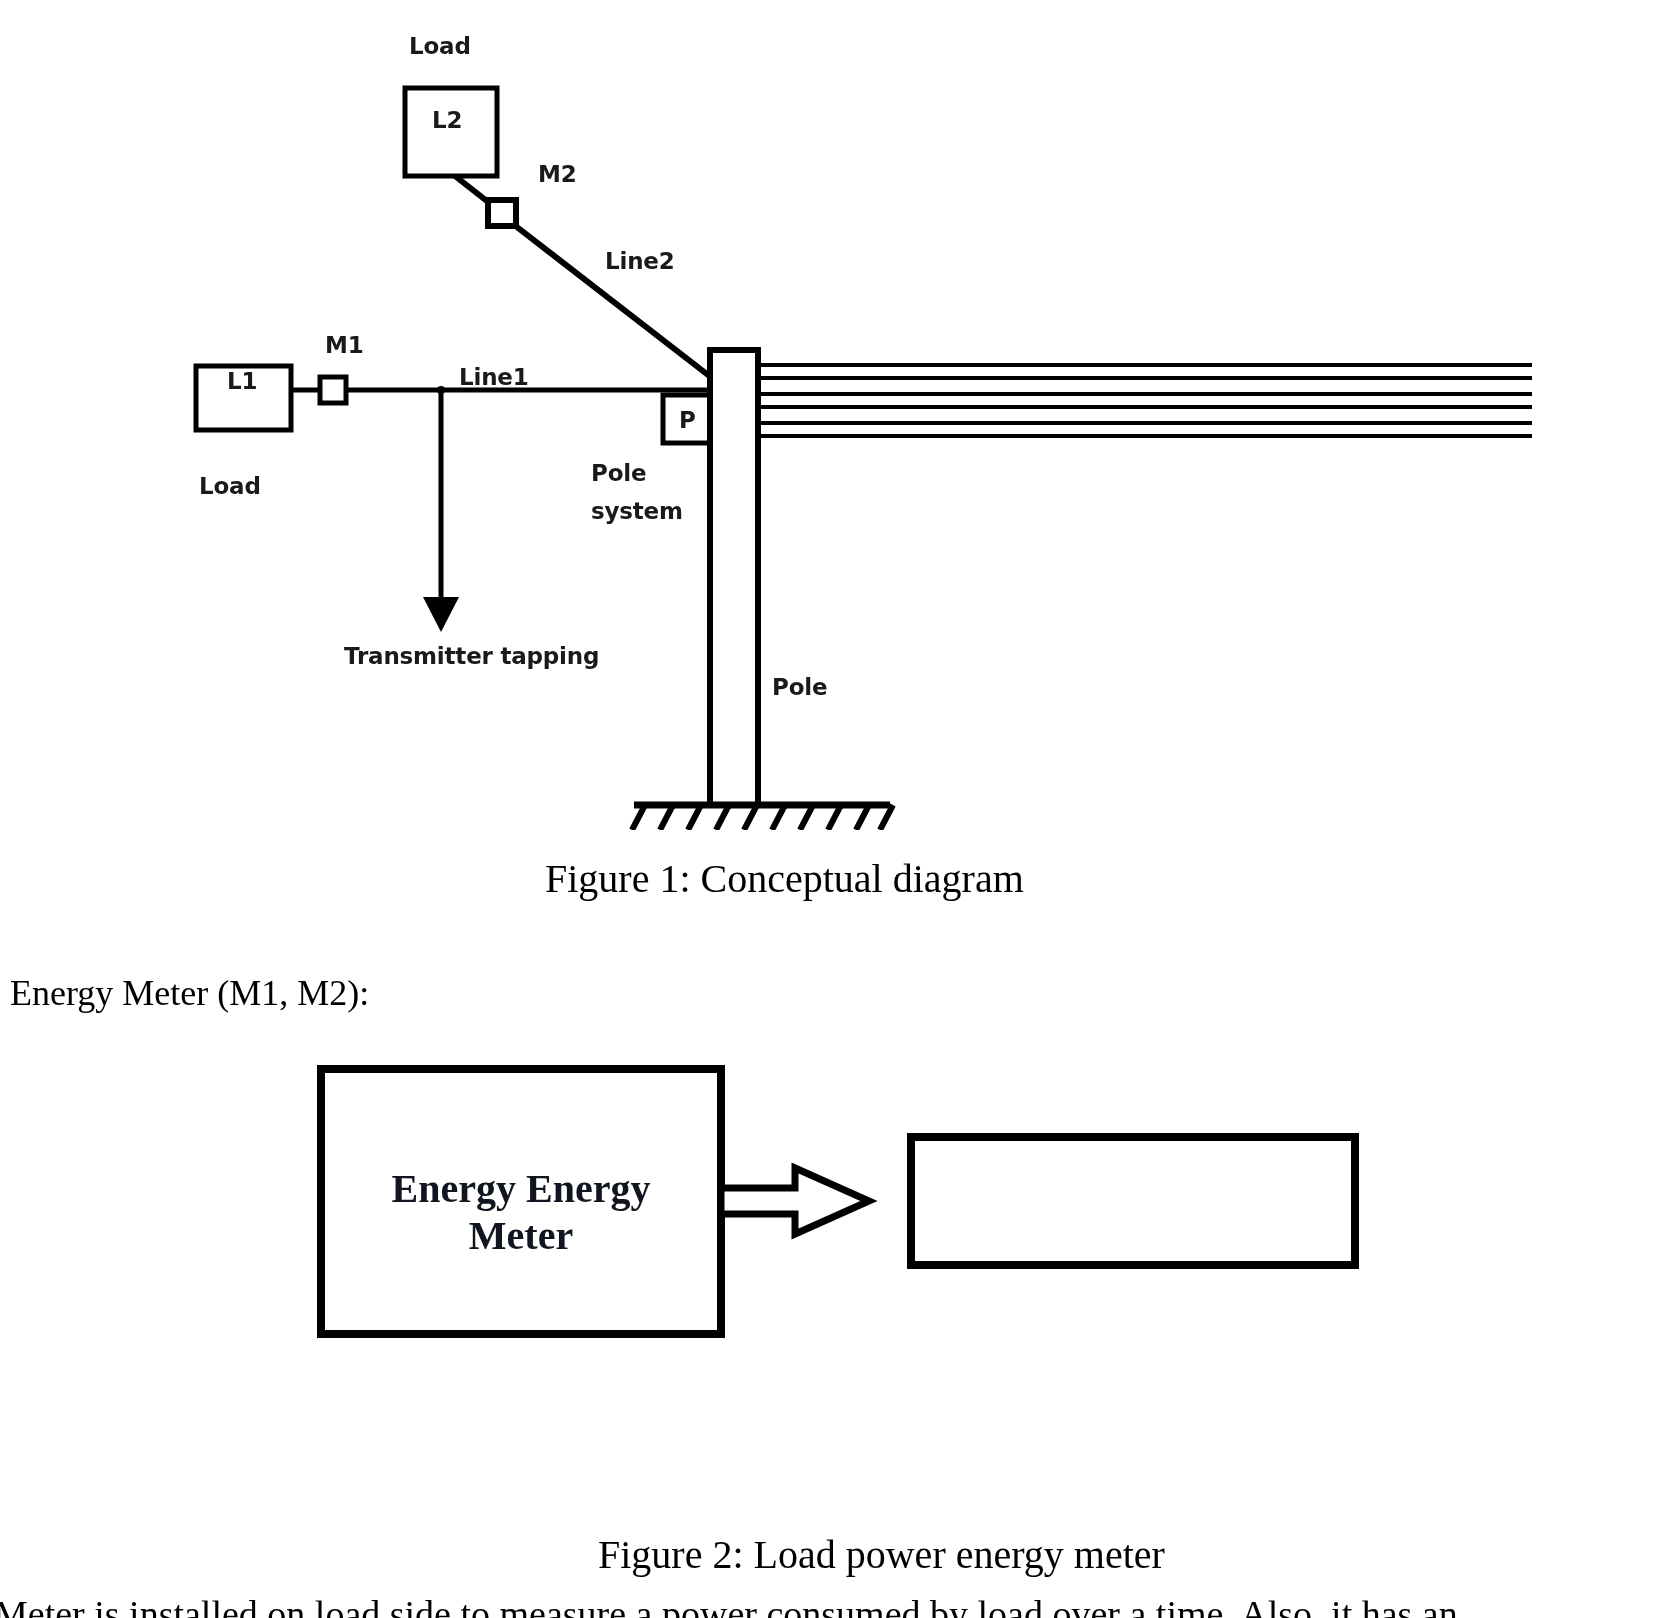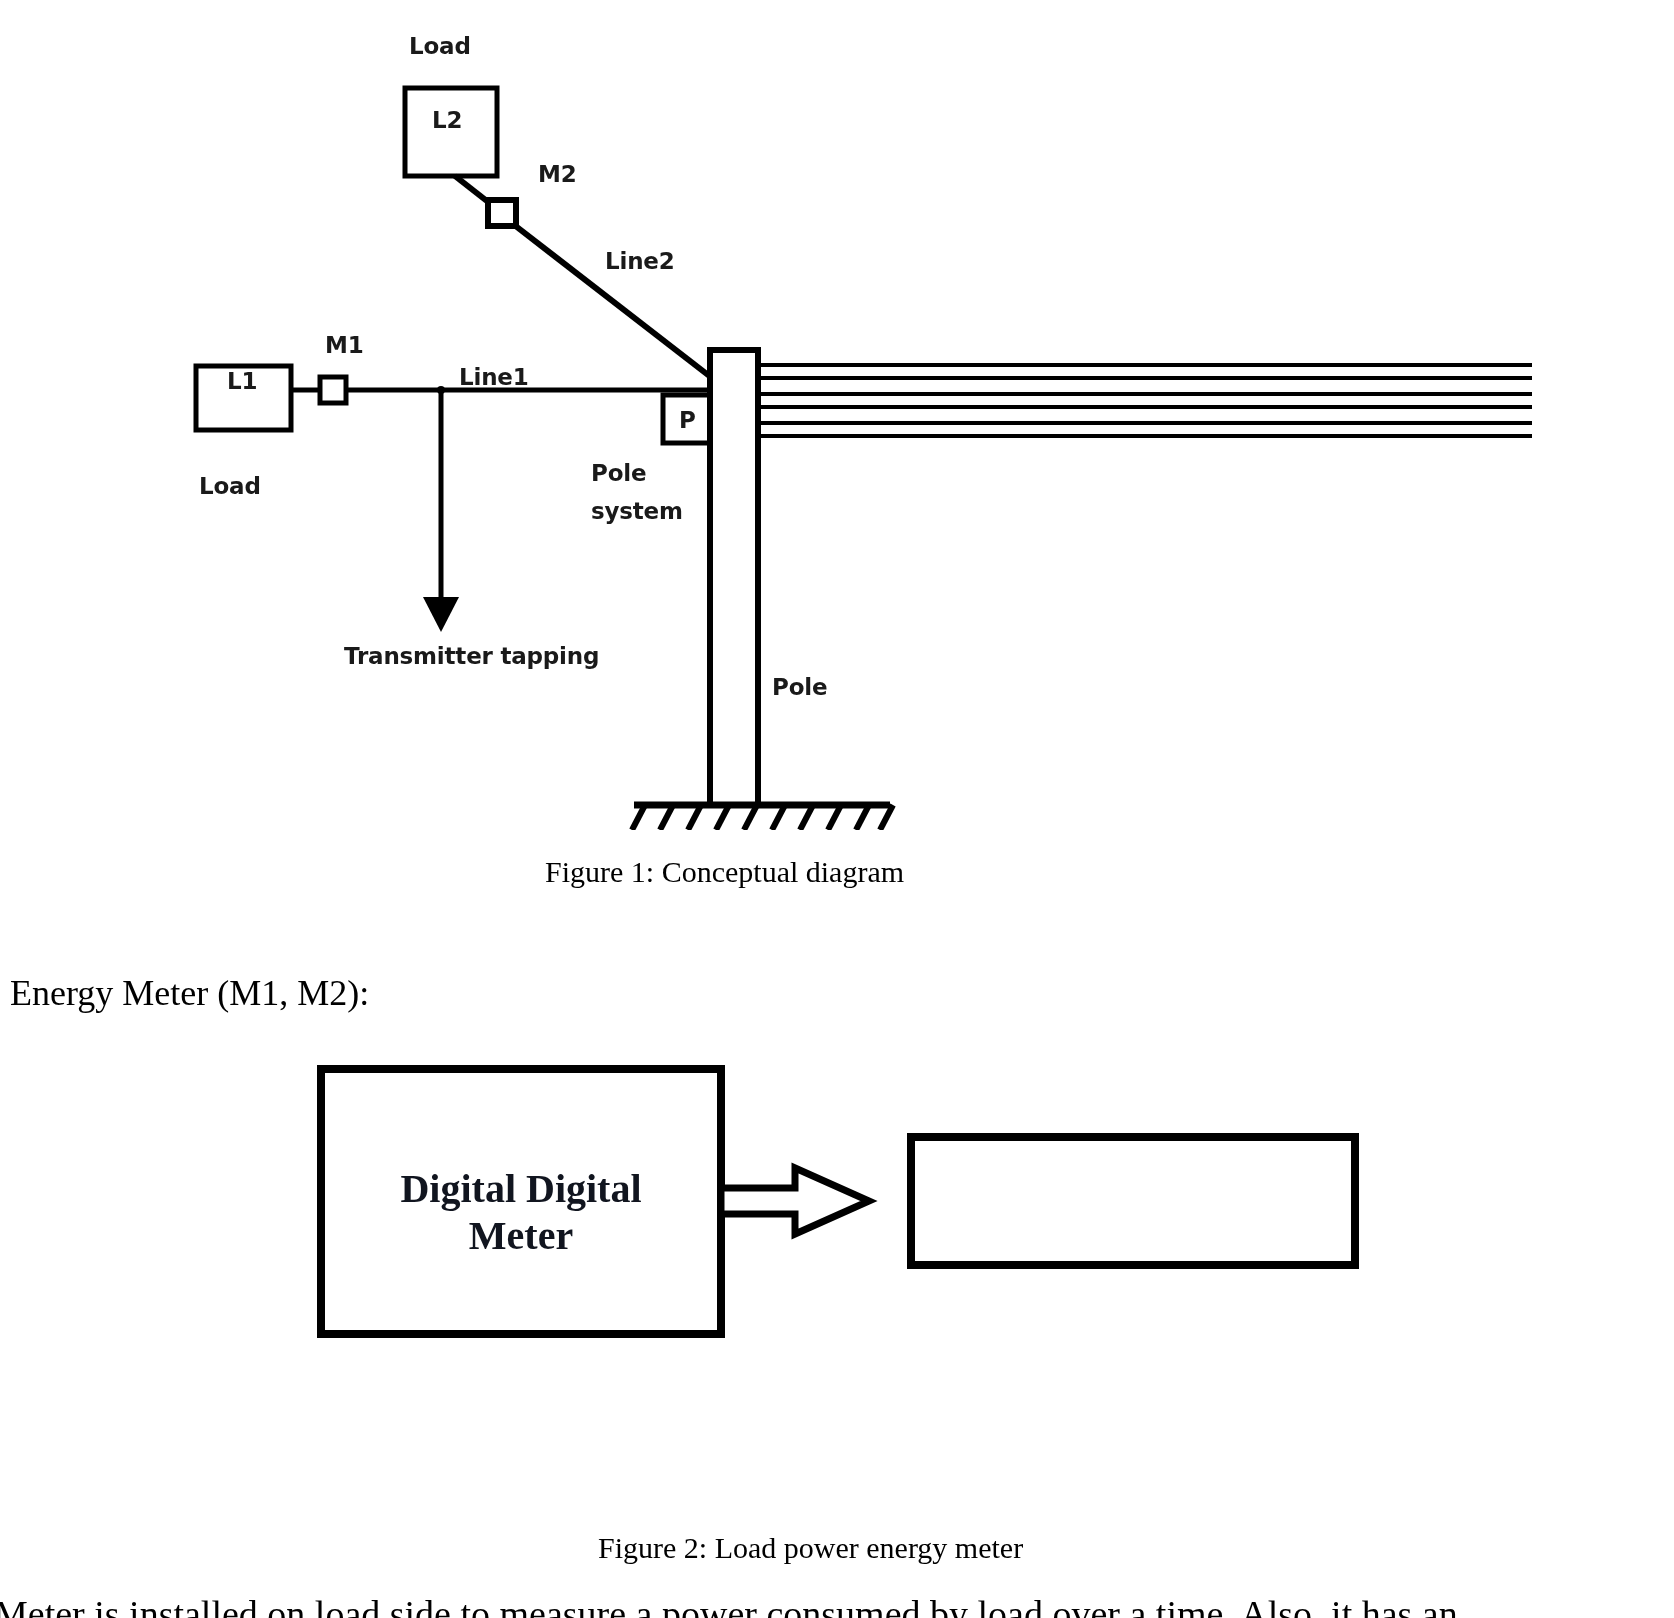--- a/index.html
+++ b/index.html
@@ -36,21 +36,21 @@
     font-size: 23px;
     color: #1a1a1a;
     white-space: nowrap;
     letter-spacing: -0.2px;
   }
 
   
   .caption {
     position: absolute;
     font-family: "Liberation Serif", serif;
-    font-size: 30px;
+    font-size: 40px;
     color: #000000;
     white-space: nowrap;
     text-align: center;
   }
   .bodytext {
     position: absolute;
     font-family: "Liberation Serif", serif;
     font-size: 36px;
     color: #000000;
     white-space: nowrap;
@@ -176,21 +176,21 @@
   <svg id="figure2-svg" width="1674" height="340" viewBox="0 0 1674 340">
 
     <rect x="321" y="14" width="400" height="265" fill="#ffffff" stroke="#000000" stroke-width="8"></rect>
 
     <rect x="911" y="82" width="444" height="128" fill="#ffffff" stroke="#000000" stroke-width="8"></rect>
 
     <polygon points="721,133 795,133 795,113 869,146 795,179 795,159 721,159" fill="#ffffff" stroke="#000000" stroke-width="7" stroke-linejoin="miter"></polygon>
   </svg>
 
   <div class="box2-label" style="left:331px; top:110px; width:380px;">
-    <div>Digital Digital</div>
+    <div>Energy Energy</div>
     <div>Meter</div>
   </div>
 
 </div>
 
 <div class="caption" style="left:598px; top:1531px;">Figure 2: Load power energy meter</div>
 
 <div class="cut-text" style="left:-6px; top:1592px; width:1680px; height:26px;">Meter is installed on load side to measure a power consumed by load over a time. Also, it has an</div>
 
 </body></html>

